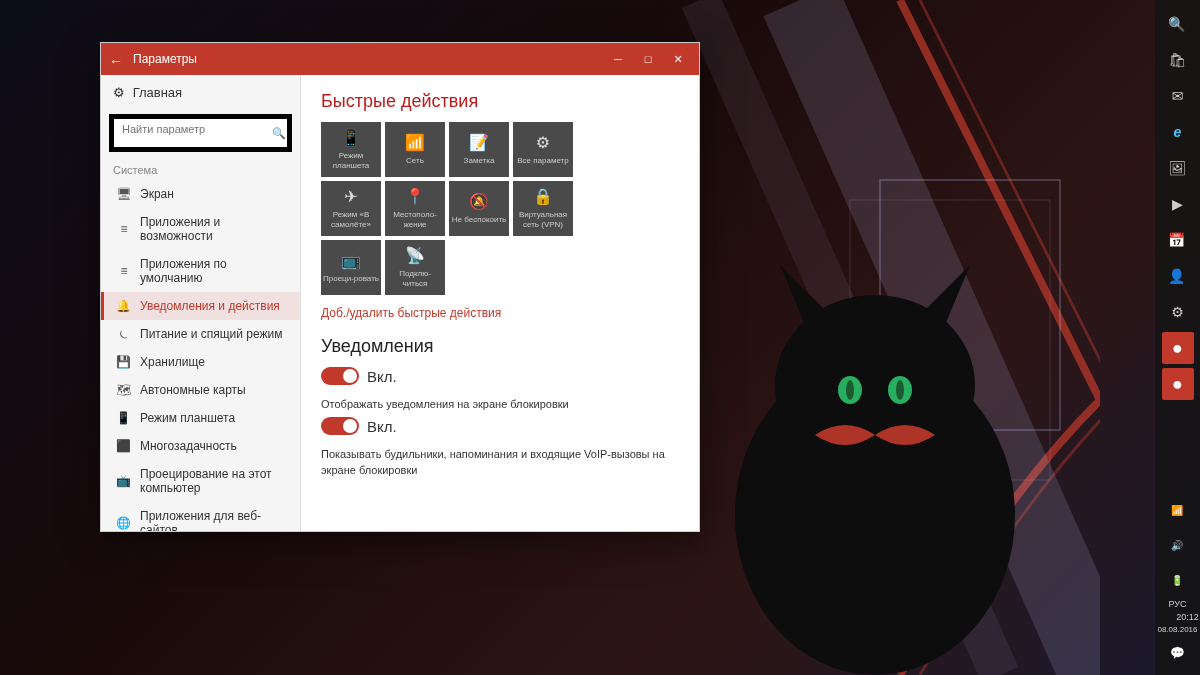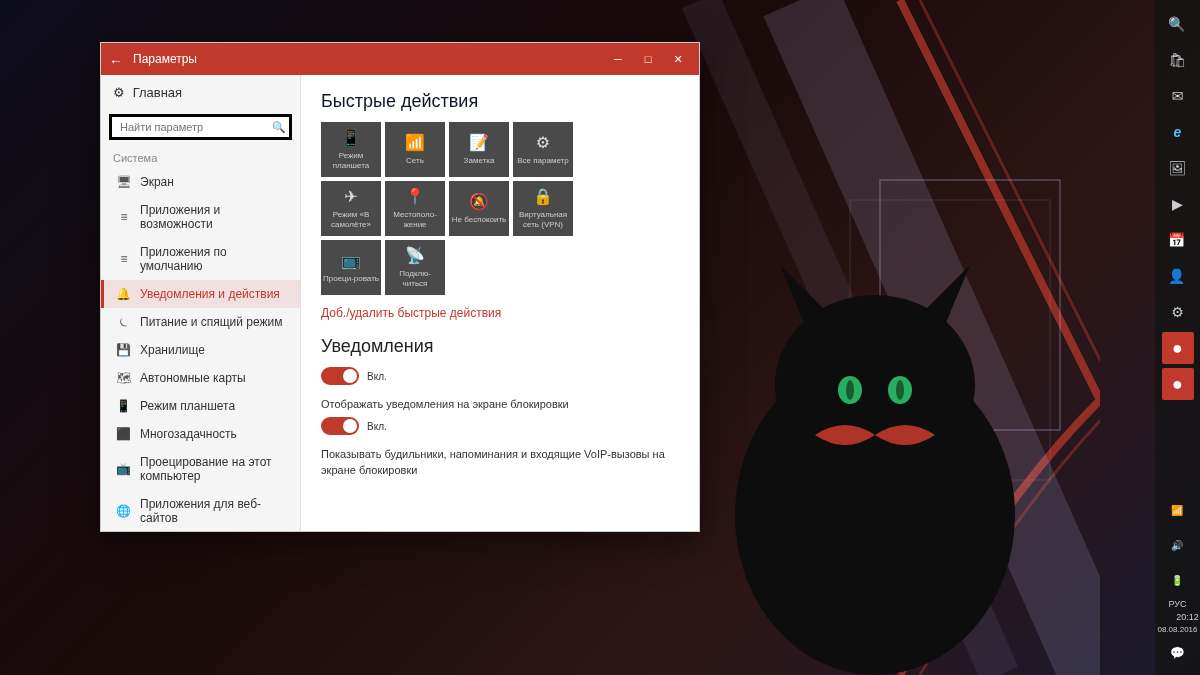--- a/index.html
+++ b/index.html
@@ -128,22 +128,22 @@
       color: #333;
       cursor: pointer;
     }
 
     .sidebar-search {
       margin: 4px 8px;
       position: relative;
     }
     .sidebar-search input {
       width: 100%;
-      padding: 4px 24px 4px 8px;
-      border: 3px solid #000000;
+      padding: 4px 24px 12px 8px;
+      border: 5px solid #000000;
       font-size: 11px;
       background: white;
       outline: none;
     }
     .sidebar-search-icon {
       position: absolute;
       right: 6px;
       top: 50%;
       transform: translateY(-50%);
       color: #888;
@@ -186,21 +186,21 @@
     .content {
       flex: 1;
       overflow-y: auto;
       padding: 16px 20px;
       background: white;
     }
 
     .section-title {
       font-size: 18px;
       font-weight: 300;
-      color: #0f172a;
+      color: #b91c1c;
       margin-bottom: 10px;
     }
 
     .section-desc {
       font-size: 11px;
       color: #555;
       line-height: 1.5;
       margin-bottom: 12px;
     }
 
@@ -285,21 +285,21 @@
       width: 14px;
       height: 14px;
       background: white;
       border-radius: 50%;
       top: 2px;
       right: 2px;
       transition: right 0.2s;
     }
 
     .toggle-label {
-      font-size: 10px;
+      font-size: 15px;
       color: #333;
     }
 
     
     .sidebar::-webkit-scrollbar,
     .content::-webkit-scrollbar { width: 4px; }
     .sidebar::-webkit-scrollbar-track { background: #f0f0f0; }
     .sidebar::-webkit-scrollbar-thumb { background: #ccc; }
     .content::-webkit-scrollbar-track { background: #f8f8f8; }
     .content::-webkit-scrollbar-thumb { background: #ddd; }

